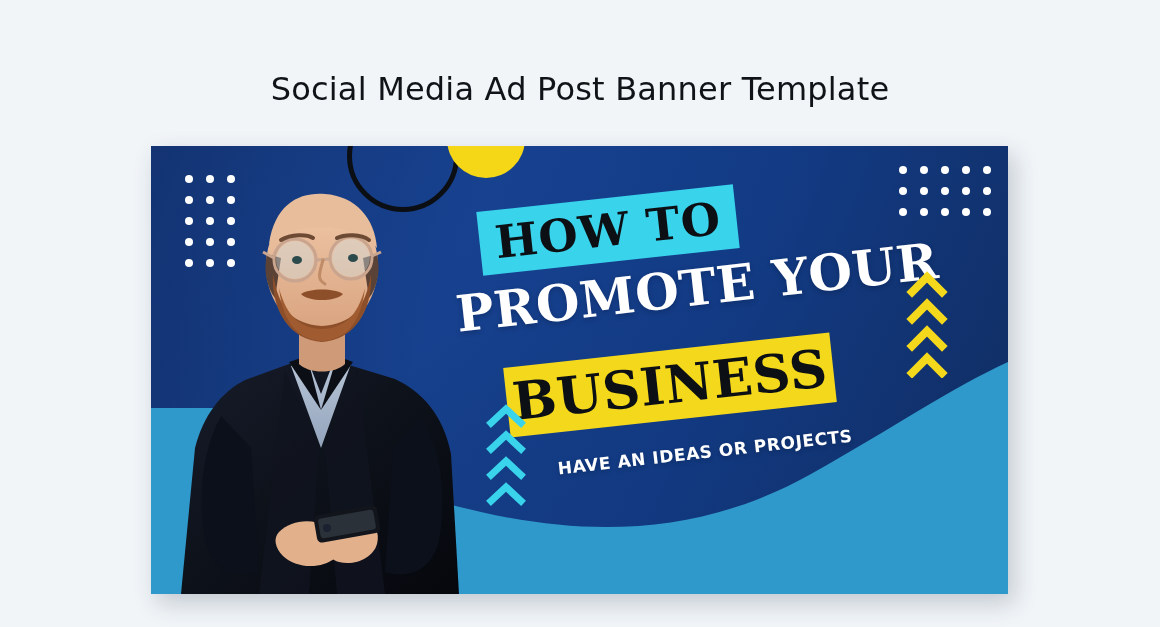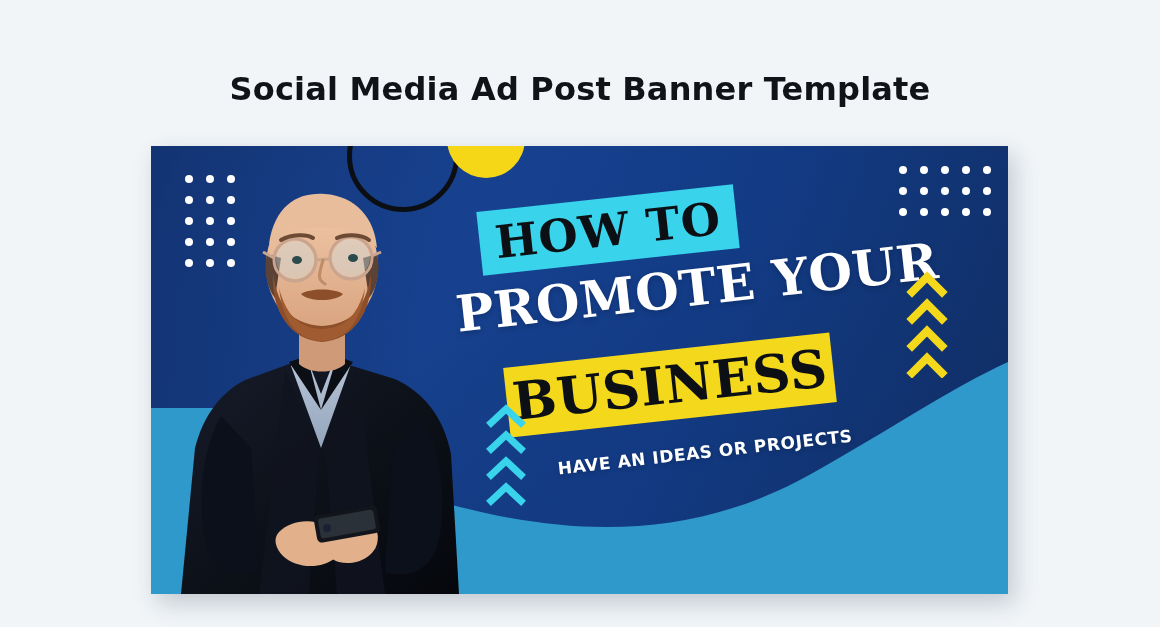--- a/index.html
+++ b/index.html
@@ -17,21 +17,21 @@
 
   
   #page-title {
     position: absolute;
     top: 70px;
     left: 0;
     width: 1160px;
     text-align: center;
     font-family: "DejaVu Sans", sans-serif;
     font-size: 32px;
-    font-weight: 700;
+    font-weight: 400;
     color: #101418;
     letter-spacing: 0.2px;
     white-space: nowrap;
   }
 
   
   #banner {
     position: absolute;
     left: 151px;
     top: 146px;

